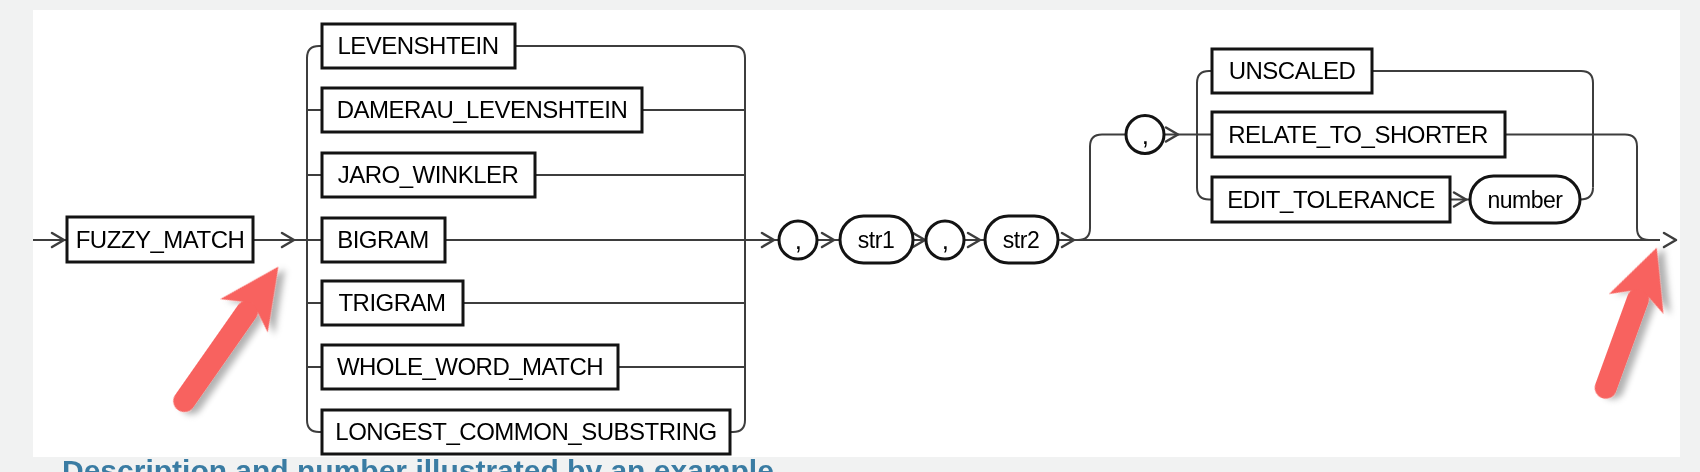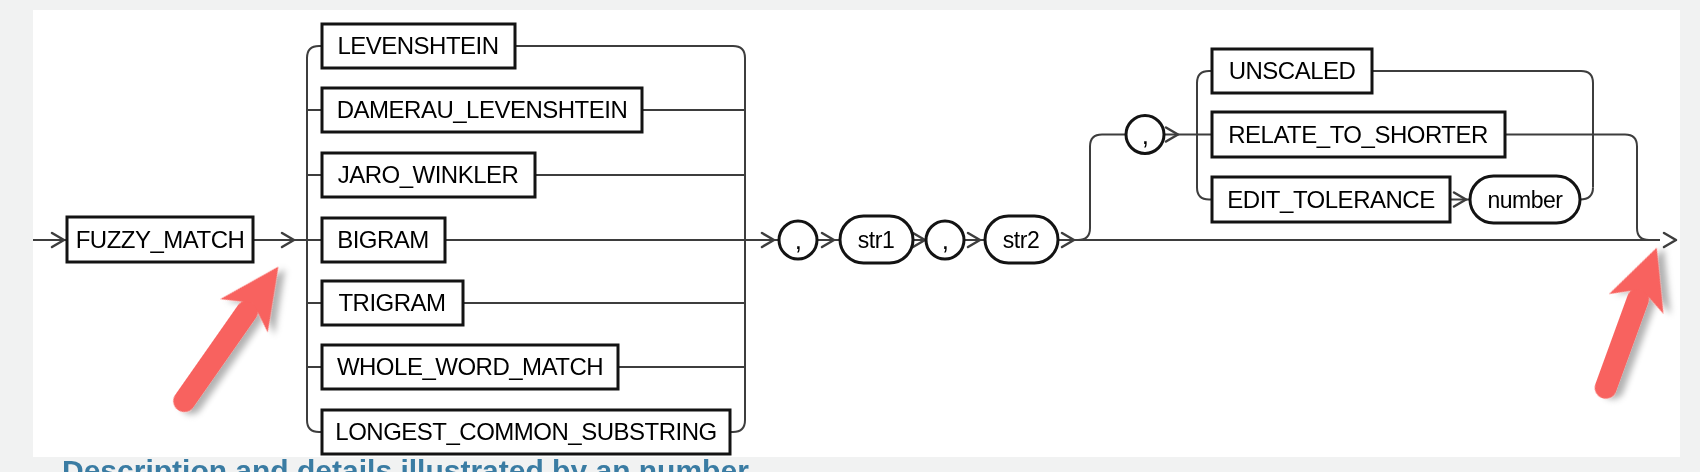--- a/index.html
+++ b/index.html
@@ -165,14 +165,14 @@
     <rect class="redarrow" x="0" y="-11" width="131" height="22" rx="11"></rect>
     <path class="redarrow" d="M175,0 L115,-29 L131,0 L115,29 Z"></path>
   </g>
   <g transform="translate(1602,398) rotate(-70)" filter="url(#arrshadow)">
     <rect class="redarrow" x="0" y="-11" width="116" height="22" rx="11"></rect>
     <path class="redarrow" d="M160,0 L100,-29 L116,0 L100,29 Z"></path>
   </g>
 </svg>
 
 
-<div id="section-heading">Description and details illustrated by an number</div>
+<div id="section-heading">Description and number illustrated by an example</div>
 </div>
 
 </body></html>

